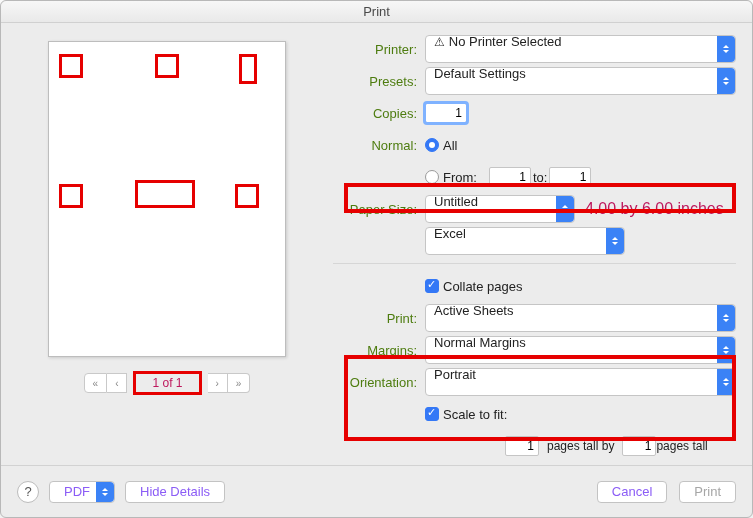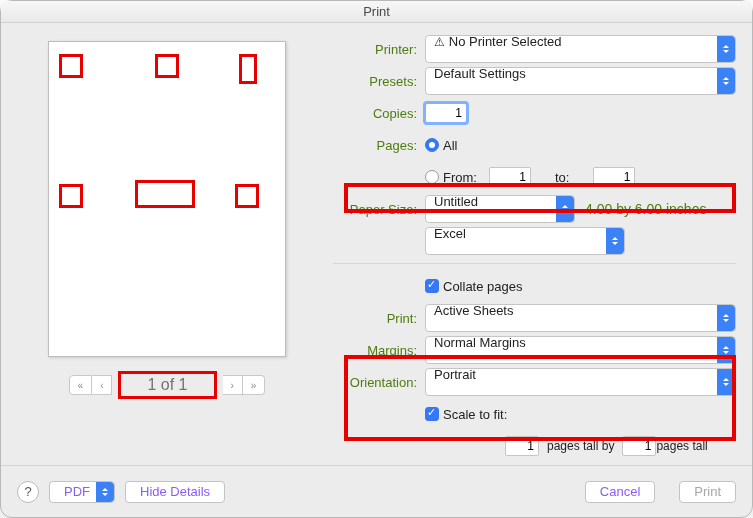--- a/index.html
+++ b/index.html
@@ -1,21 +1,21 @@
 <!DOCTYPE html>
 <html><head>
 <meta charset="utf-8">
 <style>
   * { box-sizing: border-box; font-family: -apple-system, "Helvetica Neue", Arial, sans-serif; }
   body { margin: 0; background: #fff; }
   .window {
     width: 753px; height: 518px;
     background: #ececec;
     border: 1px solid #b8b8b8;
-    border-radius: 12px;
+    border-radius: 6px;
     position: relative;
     box-shadow: 0 8px 30px rgba(0,0,0,0.15);
   }
   .titlebar {
     height: 22px; line-height: 22px;
     text-align: center;
     font-size: 13px; color: #4a4a4a;
     border-bottom: 1px solid #d0d0d0;
     background: linear-gradient(#f7f7f7, #e9e9e9);
     border-radius: 6px 6px 0 0;
@@ -36,21 +36,21 @@
   .h5 { left:86px; top:138px; width:60px; height:28px; }
   .h6 { left:186px; top:142px; width:24px; height:24px; }
 
   .pager { margin-top: 14px; display:flex; align-items:center; gap:0; }
   .pager button {
     height: 20px; font-size: 10px; color:#888; background:#fff;
     border:1px solid #c9c9c9; padding:0 8px; cursor:default;
   }
   .pager .b1{border-radius:4px 0 0 4px;} .pager .b2{border-left:none;}
   .pager .b3{border-left:none;} .pager .b4{border-left:none;border-radius:0 4px 4px 0;}
-  .pager-label { border:3px solid #e60000; padding:2px 26px; margin:0 6px; font-size:16px; color:#737373; }
+  .pager-label { border:3px solid #e60000; padding:2px 16px; margin:0 6px; font-size:12px; color:#be185d; }
 
   .form-col { flex:1; padding-left: 16px; font-size:13px; color:#222; }
   .row { display:flex; align-items:center; height:28px; margin-bottom:4px; }
   .lbl { width:92px; text-align:right; padding-right:8px; color:#4d7c0f; }
 
   .popup {
     position:relative; height:28px; background:#fff; border:1px solid #c5c5c5;
     border-radius:4px; display:flex; align-items:center; padding:0 22px 16px 8px;
     font-size:13px; min-width:140px;
   }
@@ -161,40 +161,40 @@
           <span class="cap"></span>
         </div>
       </div>
 
       <div class="row">
         <span class="lbl">Copies:</span>
         <input class="numbox focus" value="1" style="">
       </div>
 
       <div class="row">
-        <span class="lbl">Pages:</span>
+        <span class="lbl">Normal:</span>
         <span class="radio on"></span>
         <span>All</span>
       </div>
       <div class="row">
         <span class="lbl"></span>
         <span class="radio"></span>
         <span style="margin-right:12px">From:</span>
         <input class="numbox" value="1" style="">
-        <span style="margin:0 24px">to:</span>
+        <span style="margin:0 2px">to:</span>
         <input class="numbox" value="1" style="">
       </div>
 
       <div class="row">
         <span class="lbl">Paper Size:</span>
         <div class="popup" style="width:150px">
           <span>Untitled</span>
           <span class="cap"></span>
         </div>
-        <span style="margin-left:10px;font-size:14px;color:#4d7c0f">4.00 by 6.00 inches</span>
+        <span style="margin-left:10px;font-size:16px;color:#be185d">4.00 by 6.00 inches</span>
       </div>
 
       <div class="row">
         <span class="lbl"></span>
         <div class="popup" style="width:200px">
           <span>Excel</span>
           <span class="cap"></span>
         </div>
       </div>
 
@@ -253,18 +253,18 @@
 
   <div class="footer">
     <div style="display:flex;align-items:center;gap:10px">
       <div class="help-btn">?</div>
       <button class="btn pdf-btn">
         <span>PDF</span>
         <span class="cap"></span>
       </button>
       <button class="btn">Hide Details</button>
     </div>
-    <div style="display:flex;gap:24px">
+    <div style="display:flex;gap:12px">
       <button class="btn">Cancel</button>
       <button class="btn disabled">Print</button>
     </div>
   </div>
 </div>
 
 </body></html>

